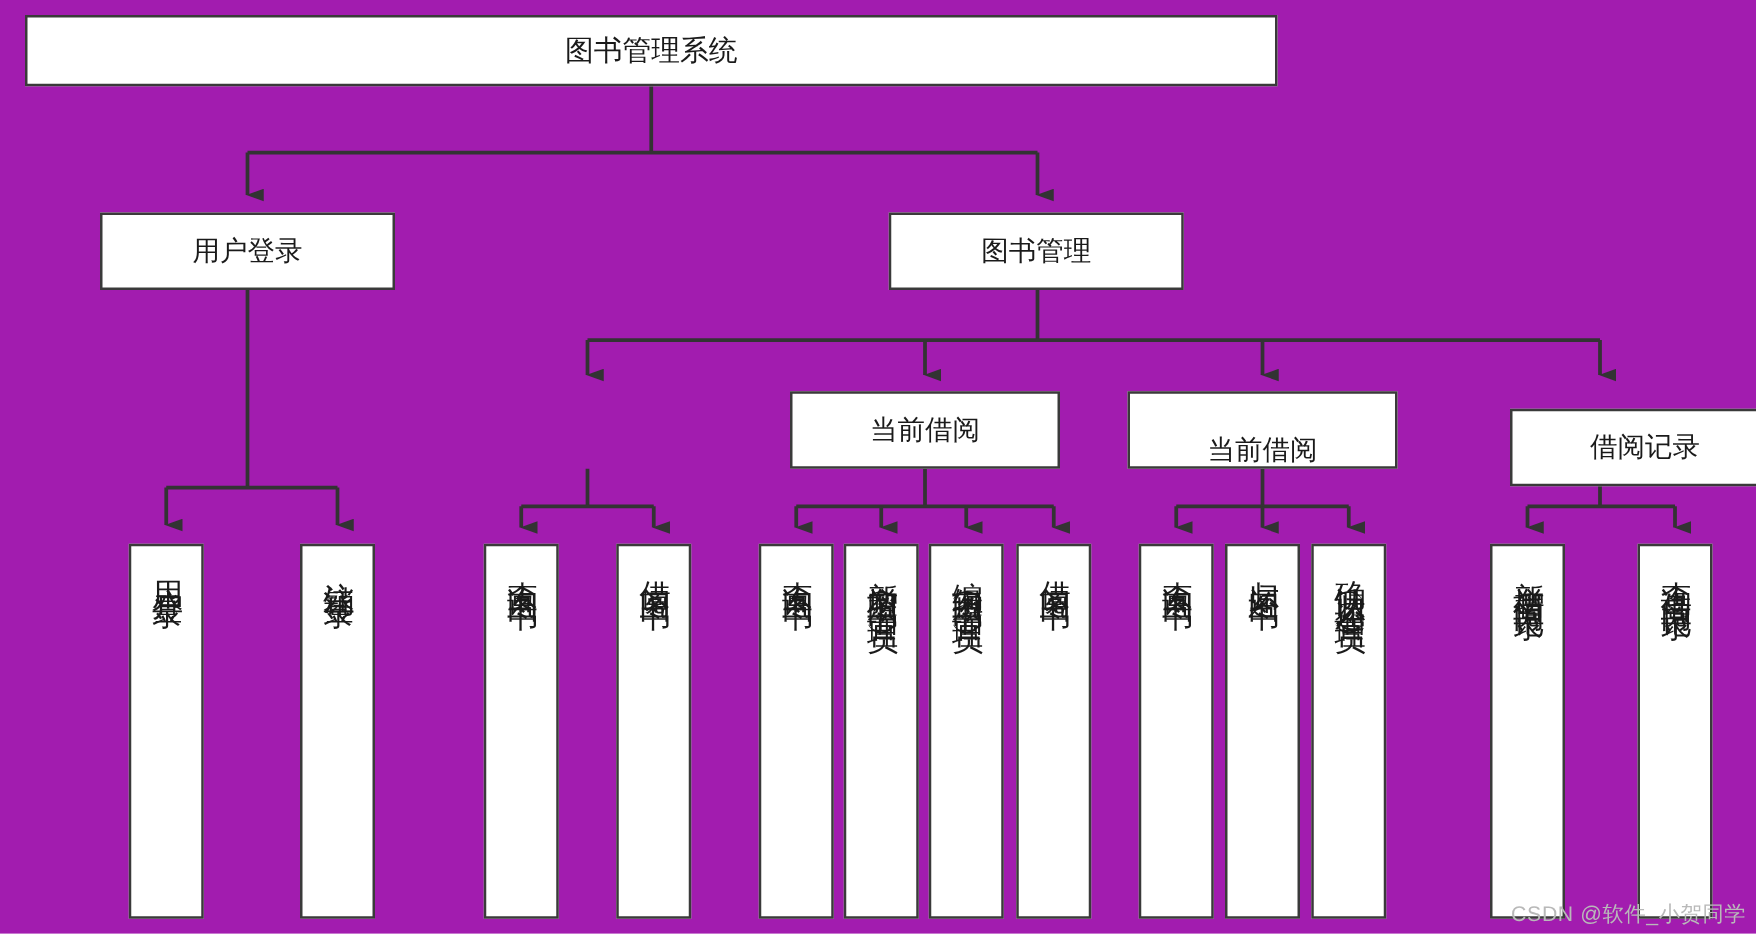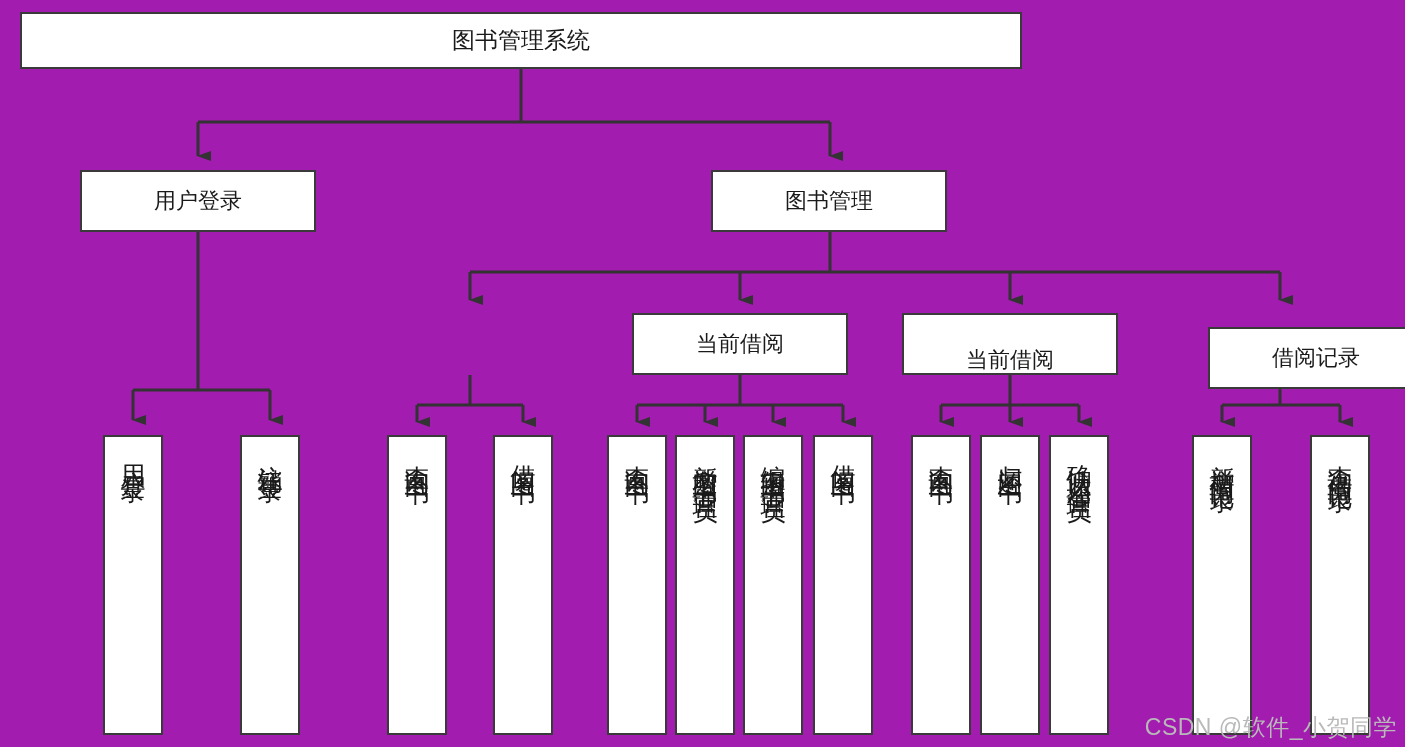--- a/index.html
+++ b/index.html
@@ -74,21 +74,21 @@
     font-size: 25px;
     line-height: 1.0;
     letter-spacing: 5px;
     white-space: normal;
   }
 
   .watermark {
     position: absolute;
     right: 8px;
     bottom: 4px;
-    font-size: 23px;
+    font-size: 17px;
     color: #b9b9b9;
     letter-spacing: 0.5px;
     white-space: nowrap;
   }
 </style>
 </head>
 <body>
 
 <div id="canvas">
 

